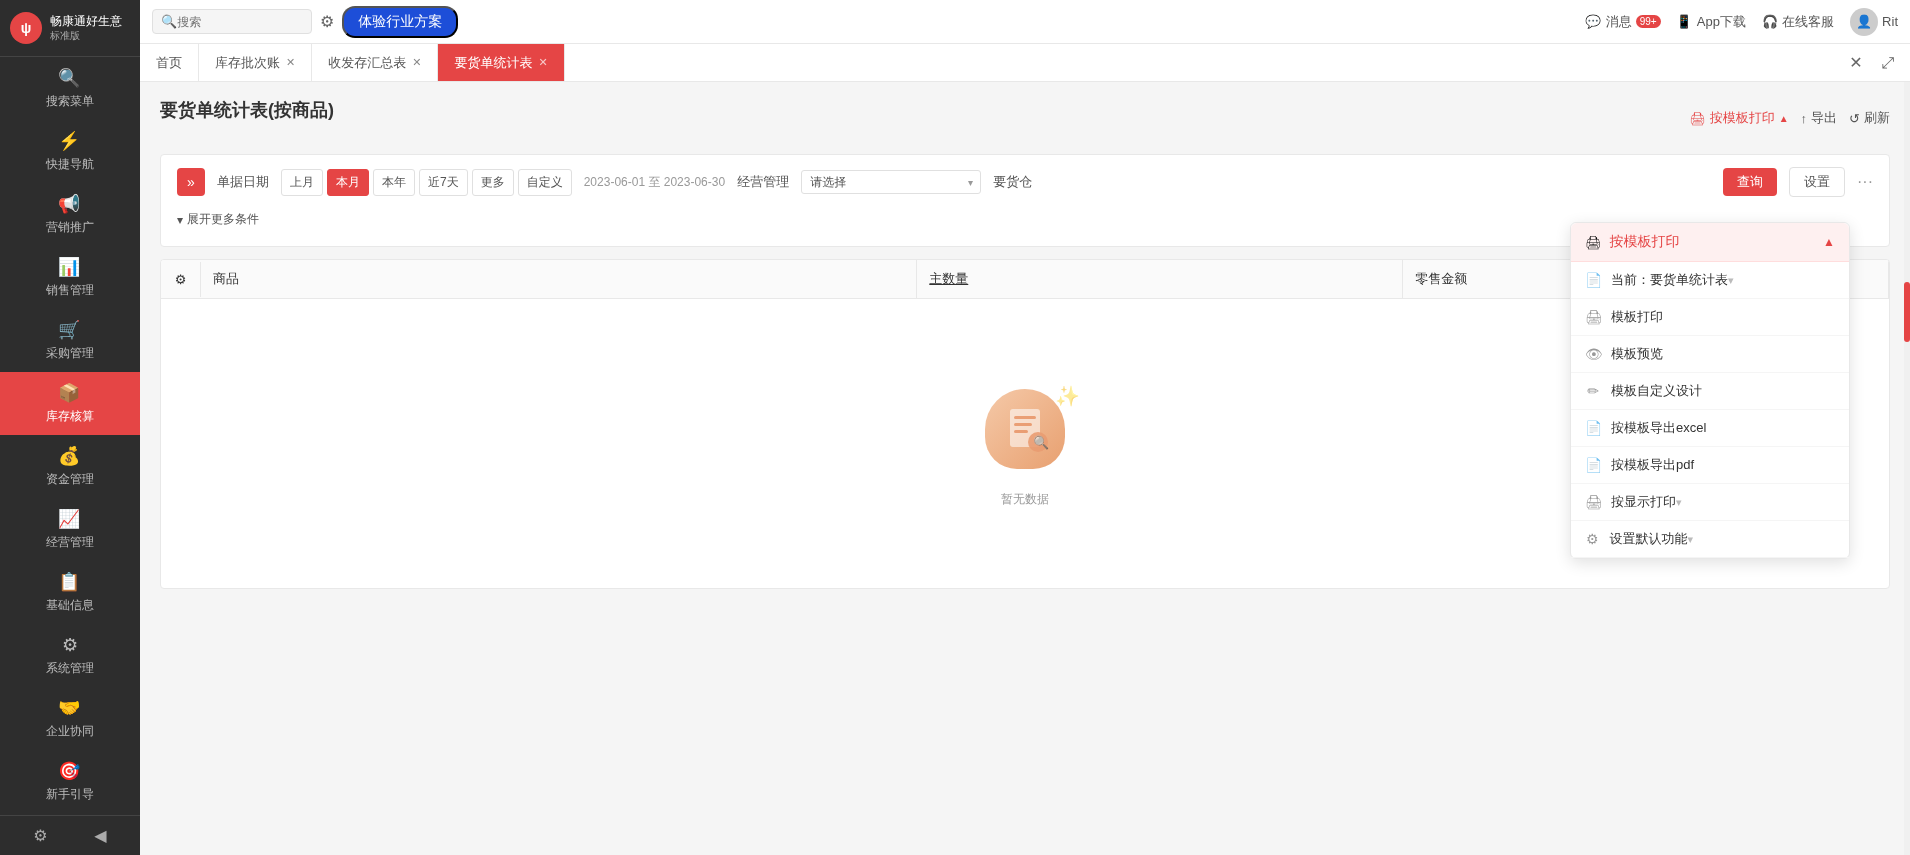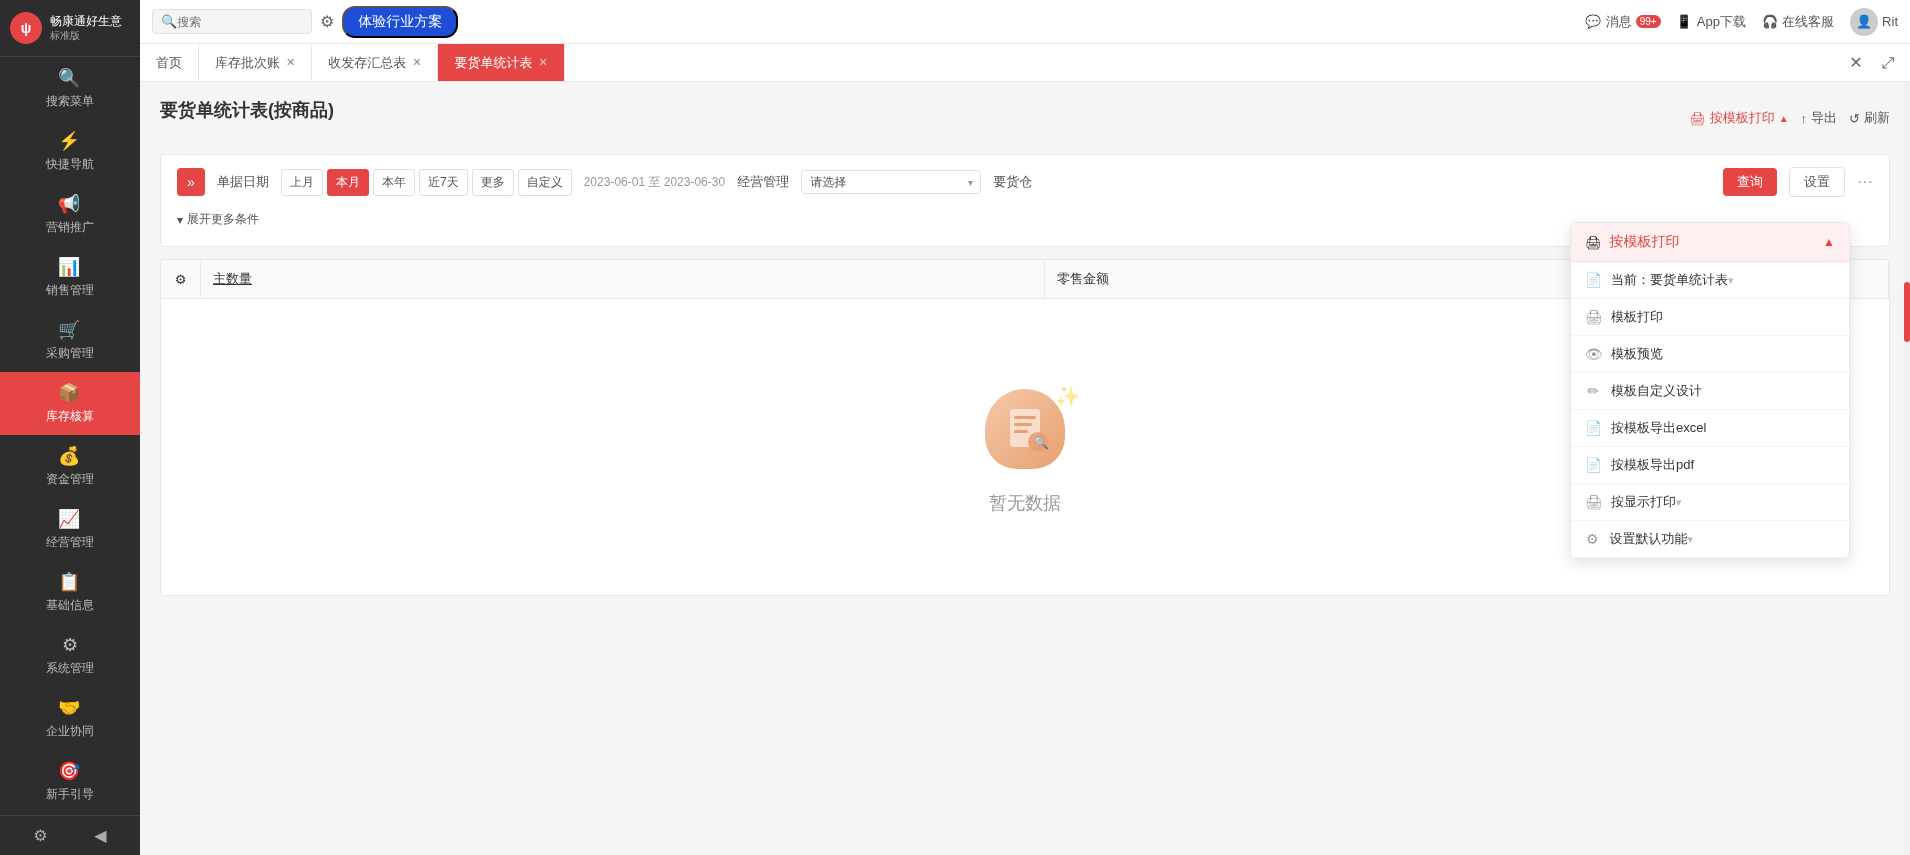--- a/index.html
+++ b/index.html
@@ -259,21 +259,21 @@
     .th-amount { flex: 2; }
 
     
     .empty-state {
       display: flex;
       flex-direction: column;
       align-items: center;
       justify-content: center;
       padding: 80px 0;
     }
-    .empty-text { margin-top: 12px; color: #999; font-size: 18px; }
+    .empty-text { margin-top: 12px; color: #999; font-size: 12px; }
 
     
     .dropdown-panel {
       position: absolute;
       top: 140px;
       right: 60px;
       width: 280px;
       background: white;
       border: 1px solid #e8e8e8;
       border-radius: 6px;
@@ -511,20 +511,21 @@
           <div class="filter-expand">
             <span>▾</span>
             <span>展开更多条件</span>
           </div>
         </div>
       </div>
 
       <div class="table-wrap">
         <div class="table-header">
           <div class="th" style="width:40px; text-align:center;">⚙</div>
+          <div class="th th-goods">商品</div>
           <div class="th th-qty">主数量</div>
           <div class="th th-amount">零售金额</div>
         </div>
 
         <div class="empty-state">
           <div style="position:relative; width:120px; height:100px; display:flex; align-items:center; justify-content:center;">
             <div style="width:80px; height:80px; background:linear-gradient(135deg, #f5c9a8, #e8a070); border-radius:50% 50% 40% 40%; display:flex; align-items:center; justify-content:center; position:relative;">
               <svg width="50" height="50" viewBox="0 0 50 50" style="opacity:0.7;">
                 <rect x="10" y="5" width="30" height="38" rx="3" fill="#fff" opacity="0.8"></rect>
                 <rect x="14" y="12" width="22" height="3" rx="1.5" fill="#e8956a"></rect>

